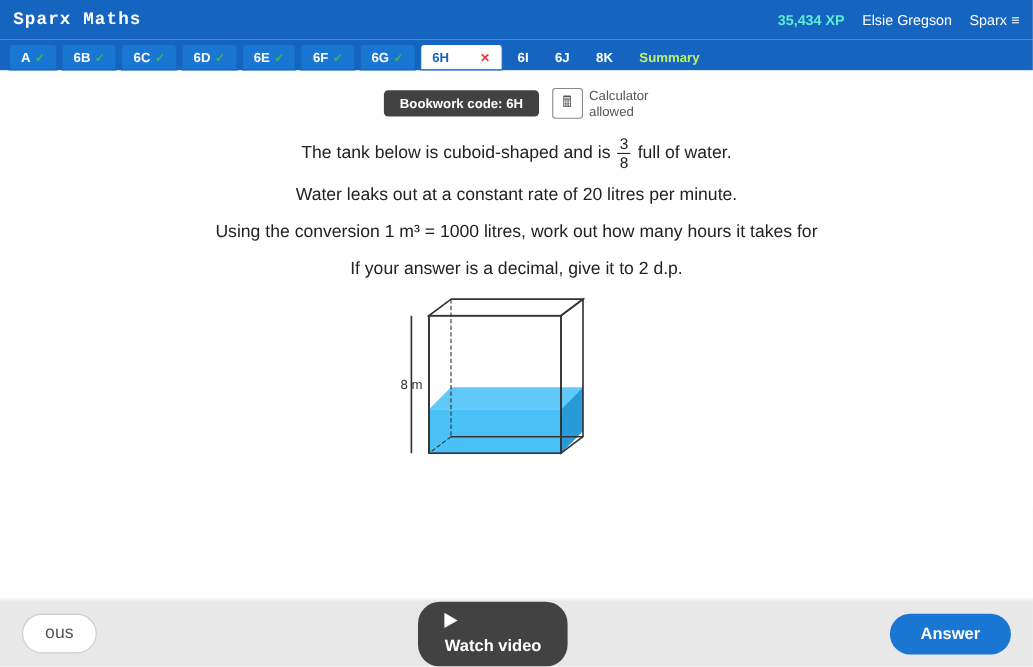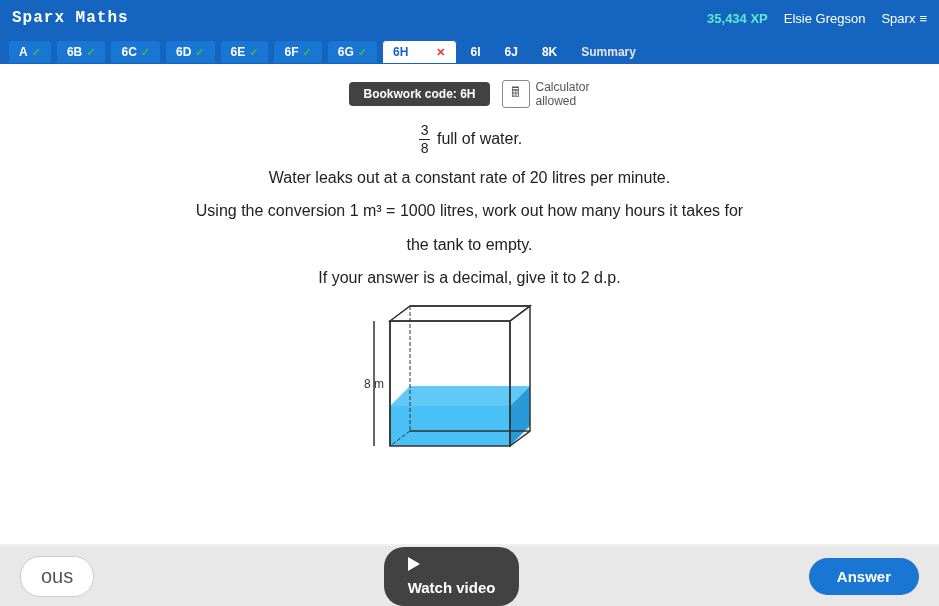--- a/index.html
+++ b/index.html
@@ -86,21 +86,21 @@
       color: white;
       font-size: 12px;
       font-weight: bold;
       padding: 4px 10px;
       border-radius: 4px 4px 0 0;
       cursor: pointer;
       border: none;
     }
     .nav-tab-summary {
       background: transparent;
-      color: #e5e5e5;
+      color: #bef264;
       font-size: 12px;
       font-weight: bold;
       padding: 4px 10px;
       border-radius: 4px 4px 0 0;
       cursor: pointer;
     }
 
     
     .main-content {
       background: white;
@@ -194,21 +194,21 @@
       display: flex;
       align-items: center;
       justify-content: space-between;
       padding: 0 20px;
     }
     .previous-btn {
       background: white;
       border: 1px solid #ccc;
       border-radius: 20px;
       padding: 8px 20px;
-      font-size: 20px;
+      font-size: 16px;
       cursor: pointer;
       color: #555;
     }
     .watch-video-btn {
       background: #424242;
       color: #ffffff;
       border: none;
       border-radius: 20px;
       padding: 10px 24px;
       font-size: 15px;
@@ -298,36 +298,34 @@
     <div class="calculator-allowed">
       <div class="calc-icon">🖩</div>
       <div>
         <div>Calculator</div>
         <div>allowed</div>
       </div>
     </div>
   </div>
 
   <div class="question-text">
+    <span>The tank below is cuboid-shaped and is</span>
     <span class="fraction">
       <span class="numer">3</span>
       <span class="denom">8</span>
     </span>
     <span>full of water.</span>
   </div>
 
   <div class="question-text">
     <span>Water leaks out at a constant rate of 20 litres per minute.</span>
   </div>
 
   <div class="question-text">
     <span>Using the conversion 1 m³ = 1000 litres, work out how many hours it takes for</span>
-  </div>
-  <div class="question-text">
-    <span>the tank to empty.</span>
   </div>
   <div class="question-text">
     <span>If your answer is a decimal, give it to 2 d.p.</span>
   </div>
 
   <div class="diagram-area">
     <div class="cuboid-container">
       <svg width="220" height="180" viewBox="0 0 220 180">
 
         <polygon points="30,145 150,145 150,105 30,105" fill="#29b6f6" opacity="0.85"></polygon>

